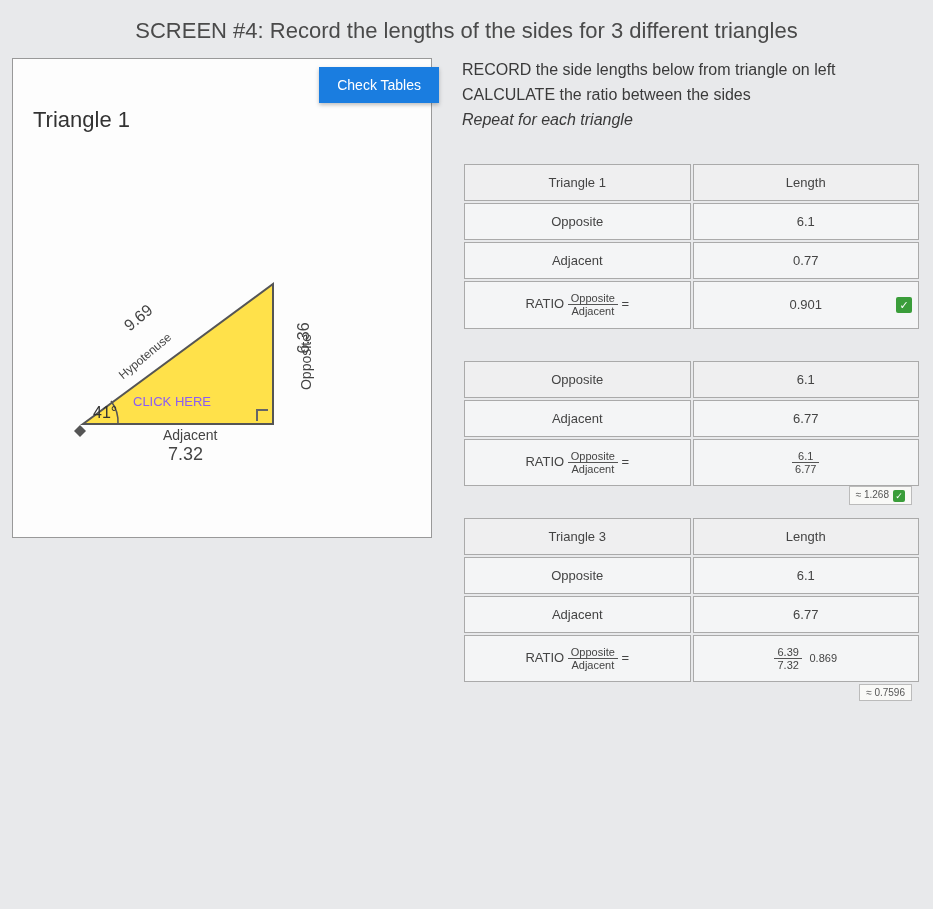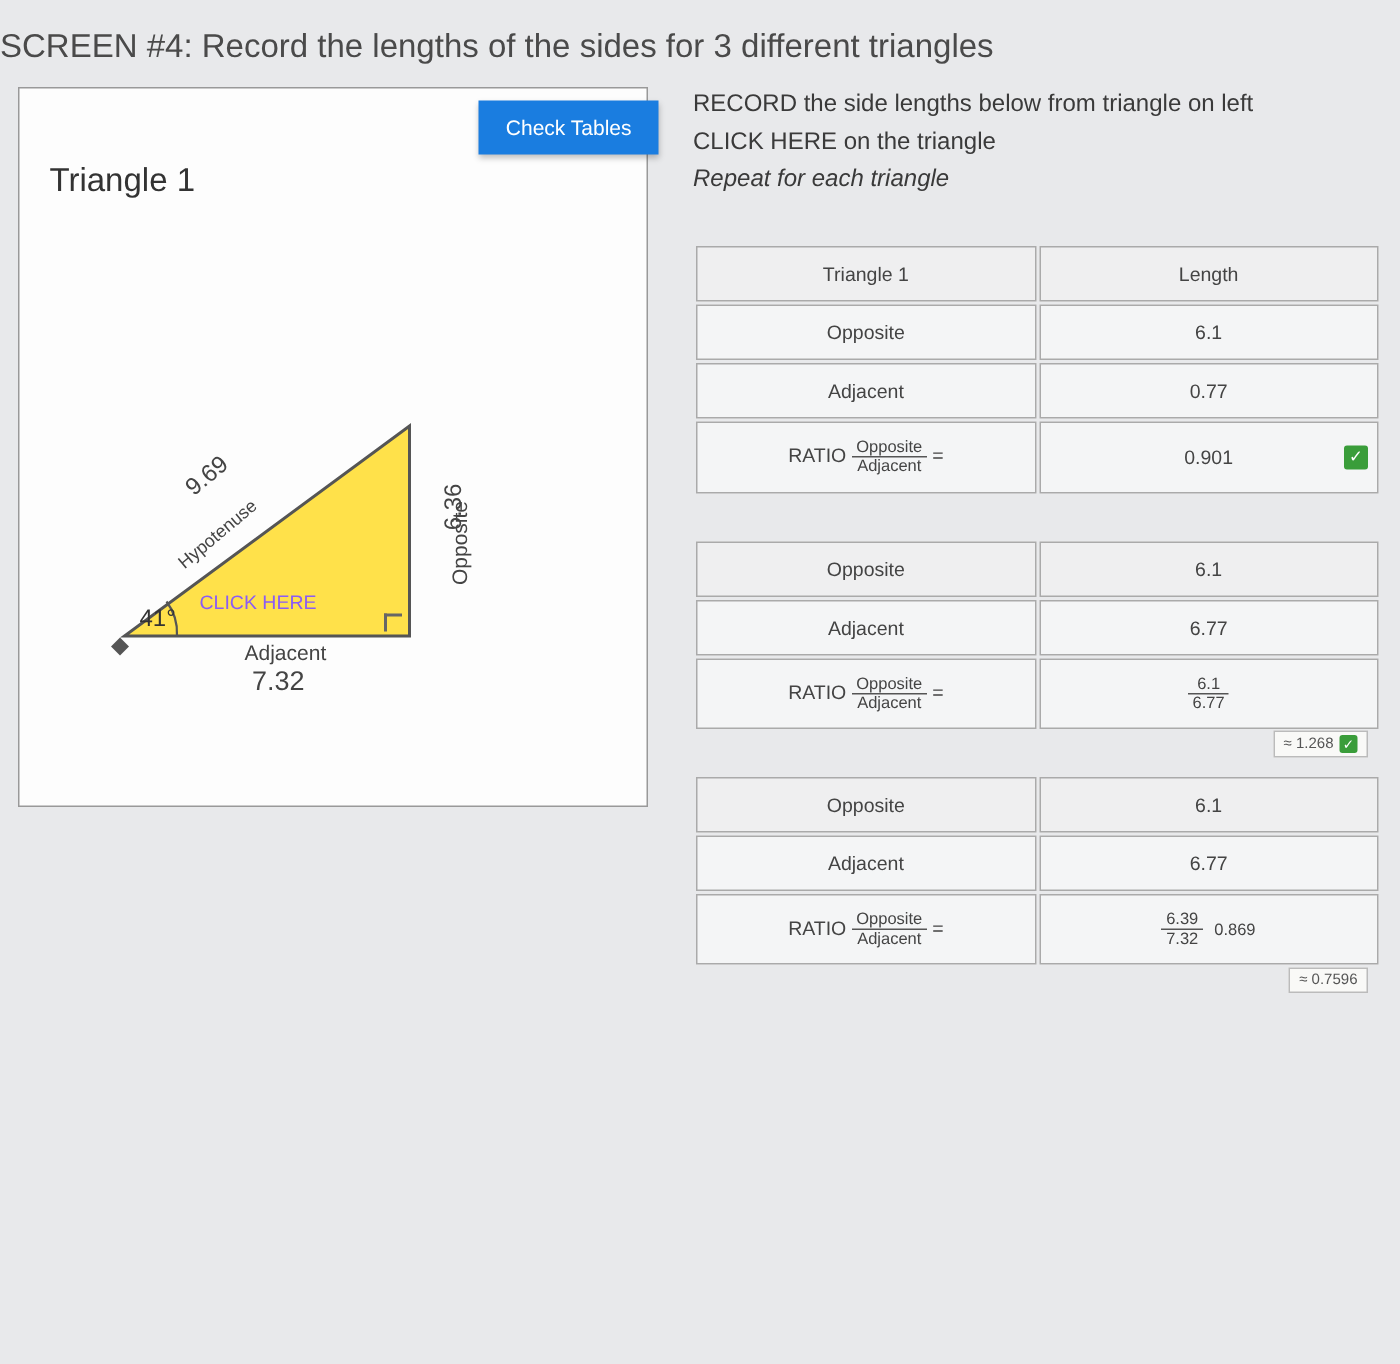--- a/index.html
+++ b/index.html
@@ -5,21 +5,21 @@
   * { box-sizing: border-box; margin: 0; padding: 0; }
   body {
     font-family: Arial, Helvetica, sans-serif;
     background: #e8e9eb;
     width: 933px;
     height: 909px;
     overflow: hidden;
     color: #333;
   }
   .page-title {
-    text-align: left;
+    text-align: center;
     font-size: 22px;
     color: #4a4a4a;
     padding: 18px 0 14px;
     font-weight: normal;
   }
   .content { display: flex; padding: 0 12px; }
   .left-col { width: 430px; }
   .right-col { flex: 1; padding-left: 20px; }
 
   .triangle-panel {
@@ -166,21 +166,21 @@
       </div>
     </div>
   </div>
 
   <div class="right-col">
     <div class="instructions">
       <div>
         <span class="bold">RECORD</span><span> the side lengths below from triangle on left</span>
       </div>
       <div>
-        <span class="bold">CLICK</span><span> HERE on the triangle</span>
+        <span class="bold">CALCULATE</span><span> the ratio between the sides</span>
       </div>
       <div class="italic">Repeat for each triangle</div>
     </div>
 
     <div class="tbl-wrap">
     <table class="data-table">
       <tbody>
             <tr>
         <td>Triangle 1</td>
         <td>Length</td>
@@ -239,20 +239,24 @@
           </div>
         </td>
       </tr>
     </tbody>
         </table>
     </div>
 
     <div class="tbl-wrap">
     <table class="data-table">
       <tbody>
+            <tr>
+        <td>Triangle 3</td>
+        <td>Length</td>
+      </tr>
       <tr>
         <td>Opposite</td>
         <td>6.1</td>
       </tr>
       <tr>
         <td>Adjacent</td>
         <td>6.77</td>
       </tr>
       <tr>
         <td class="ratio-cell">

